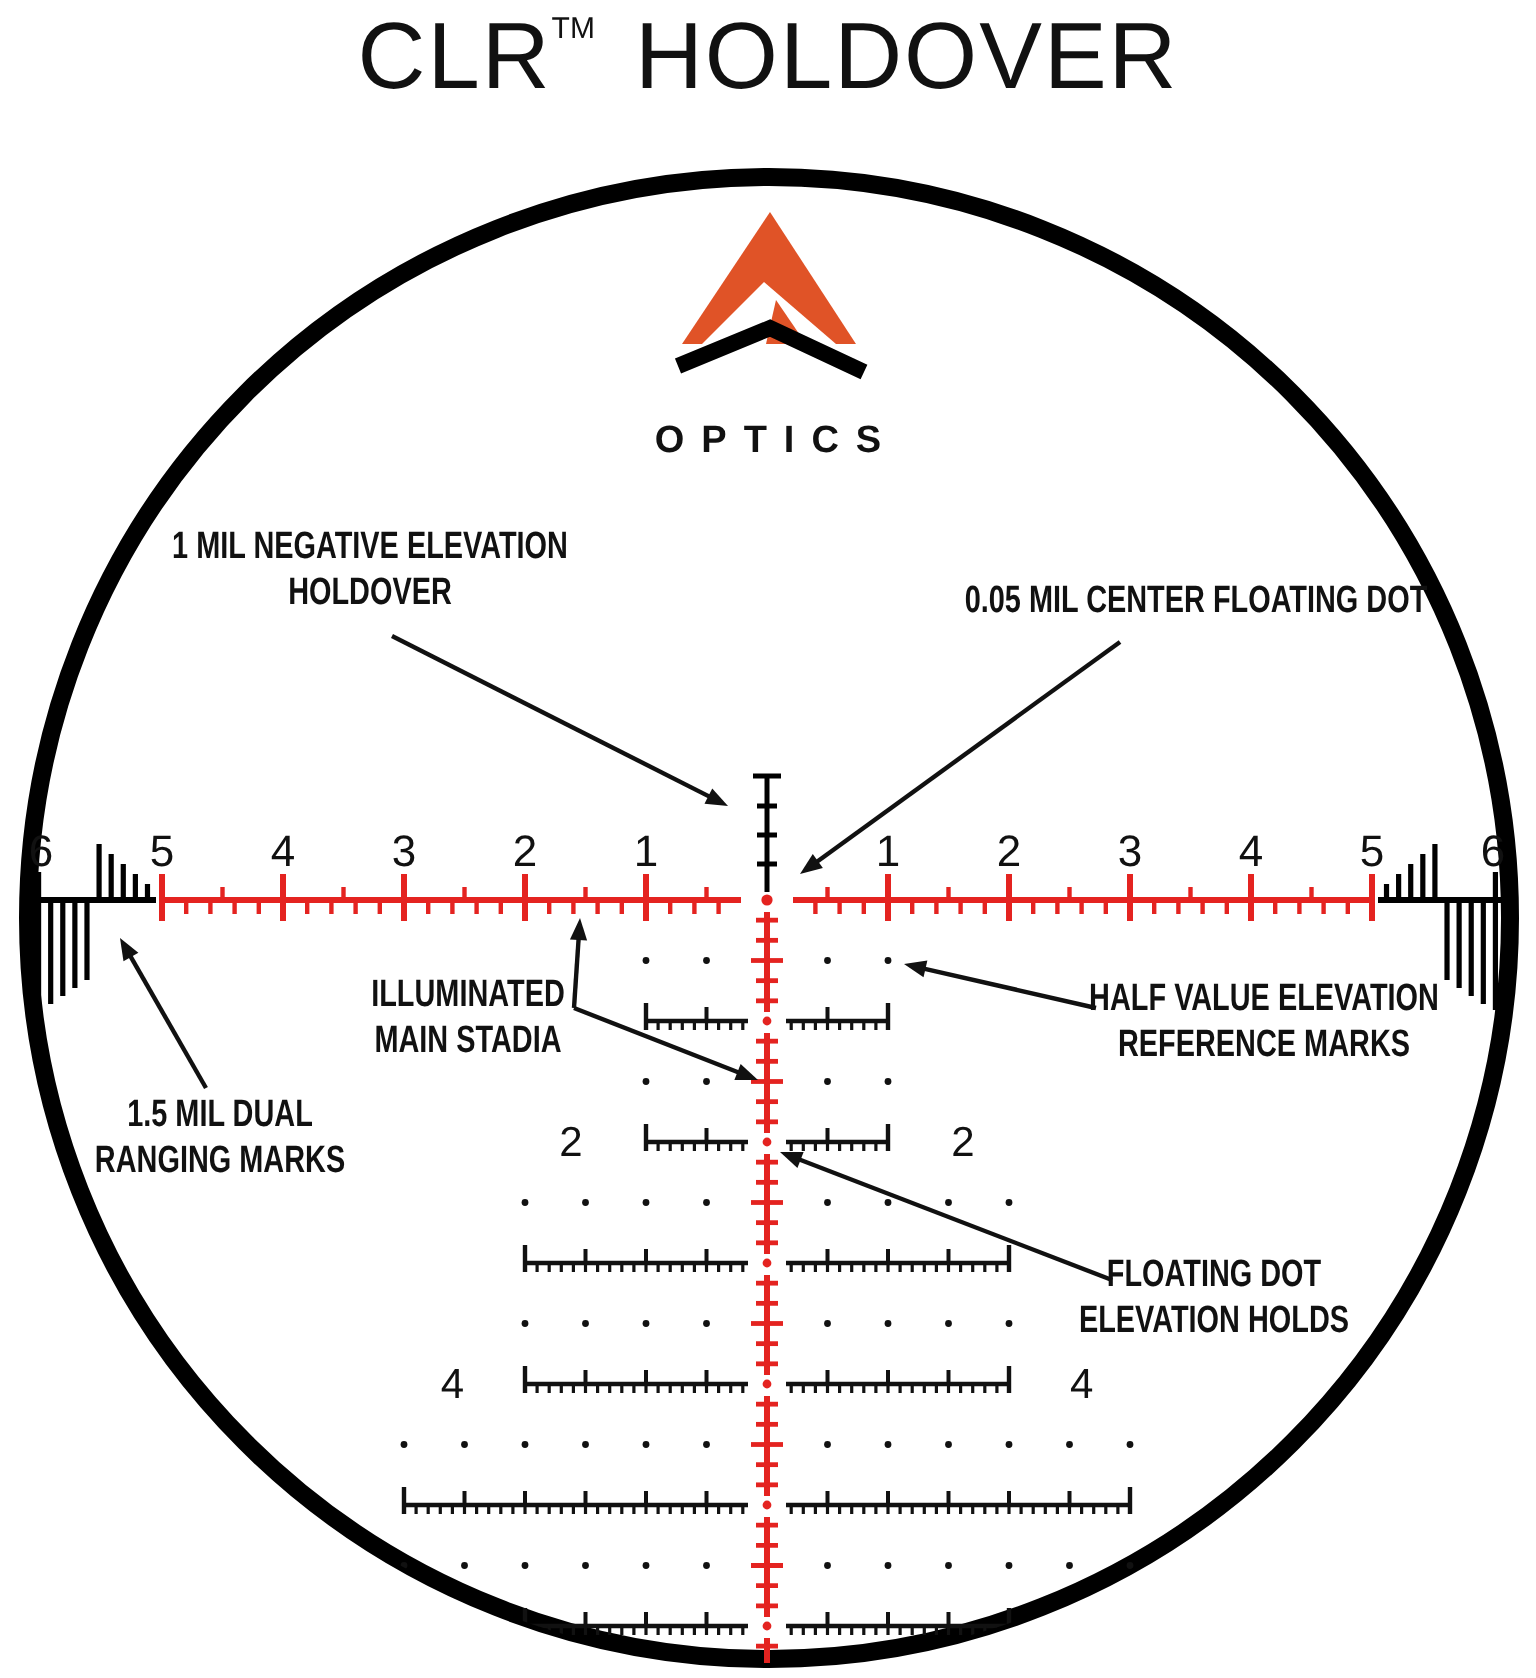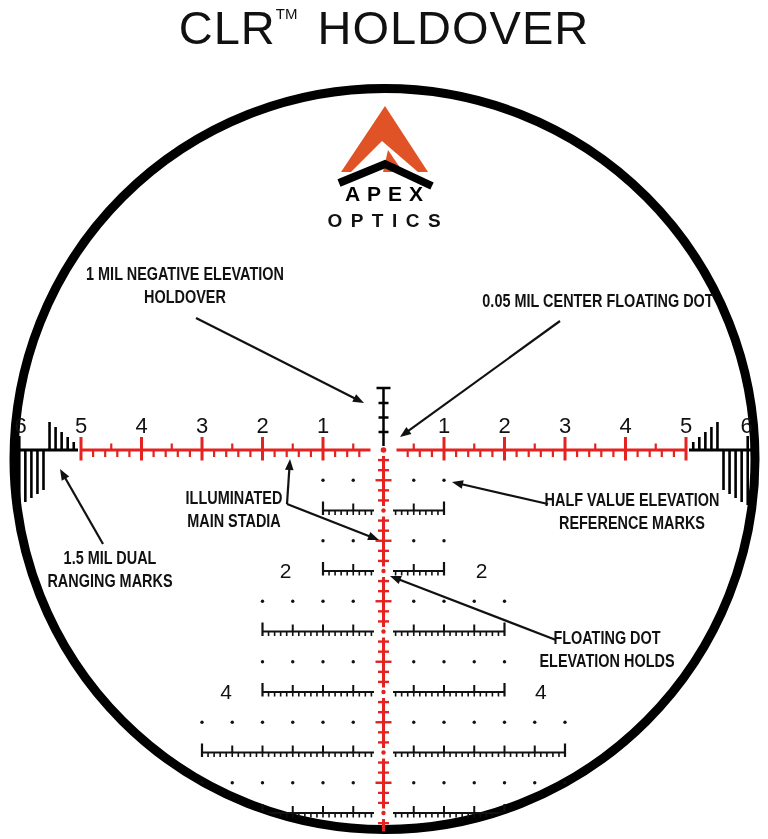--- a/index.html
+++ b/index.html
@@ -518,21 +518,20 @@
         <polygon points="60,469 69.20160608021477,476.4040830319868 61.74084439355415,480.68158639900554" fill="#111111"></polygon>
         <line x1="556" y1="640" x2="398.3975001244838" y2="579.2375904094395" stroke="#111111" stroke-width="2.2"></line>
         <polygon points="390,576 401.8104600144346,575.944915996506 398.71676251208135,583.969193893235" fill="#111111"></polygon>
       </g>
     </svg>
 
   <div class="title">
     <span>CLR</span><sup>TM</sup><span class="word">HOLDOVER</span>
   </div>
 
-  <div class="logo-word apex">APEX</div>
   <div class="logo-word optics">OPTICS</div>
 
   <div class="ann" style="left: 185px; top: 262px;">
     <div>1 MIL NEGATIVE ELEVATION</div>
     <div>HOLDOVER</div>
   </div>
   <div class="ann" style="left: 598px; top: 289px;">
     <div>0.05 MIL CENTER FLOATING DOT</div>
     <div></div>
   </div>

